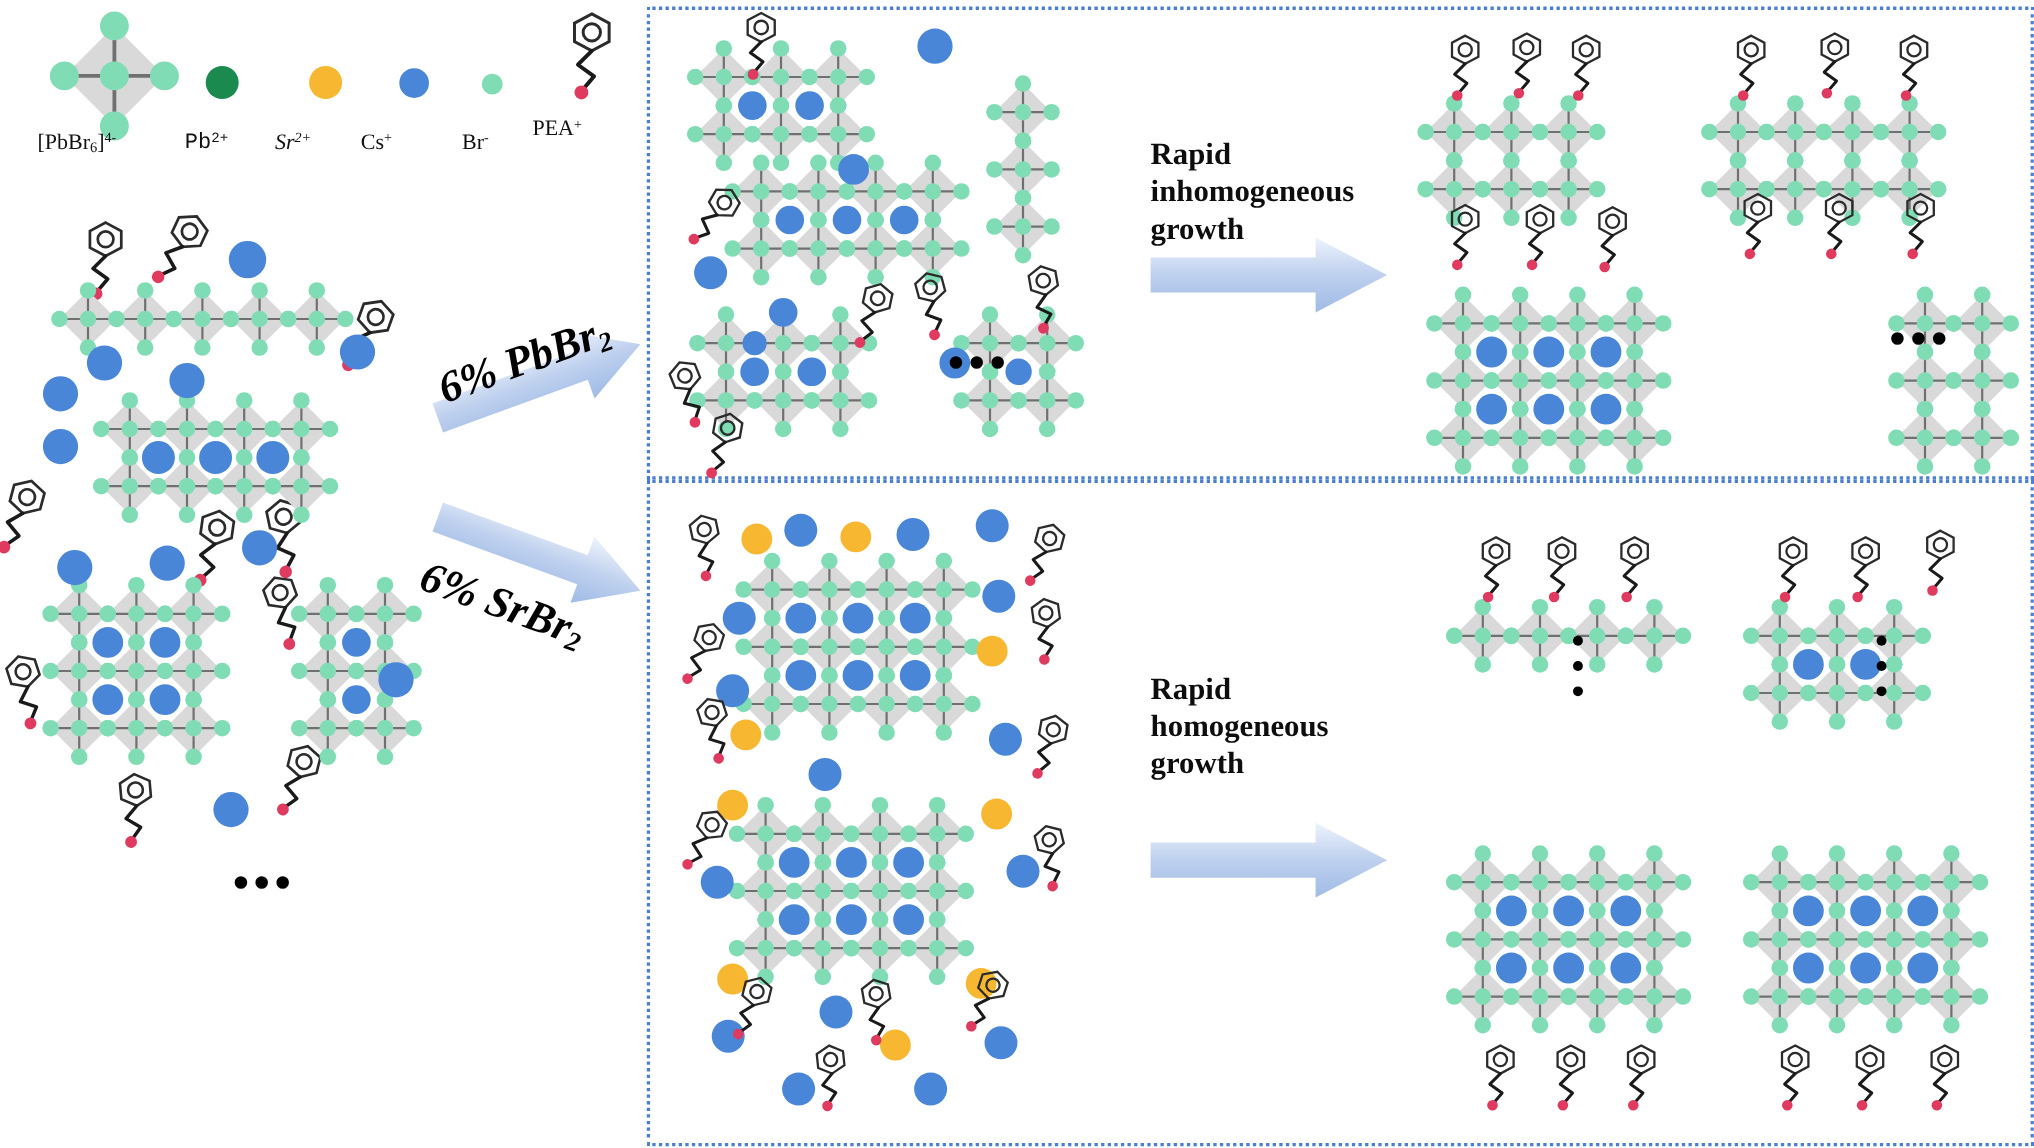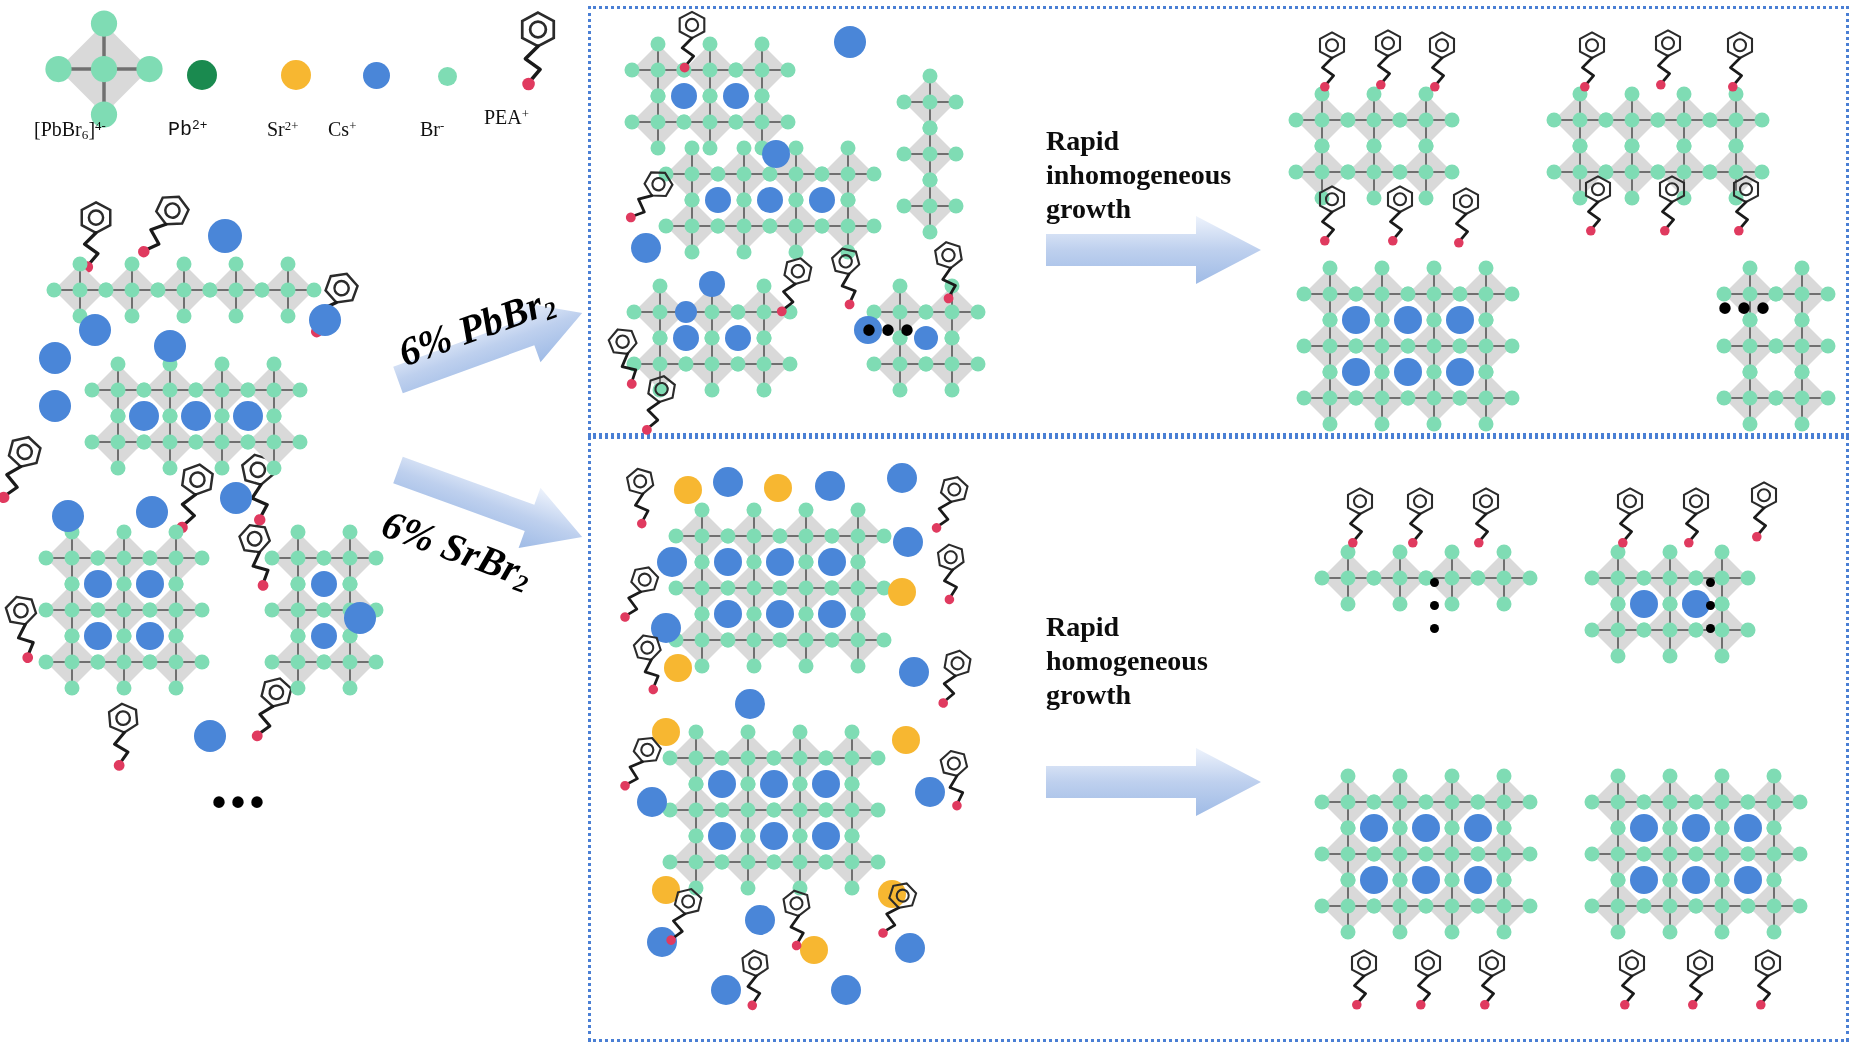--- a/index.html
+++ b/index.html
@@ -90,21 +90,21 @@
     <span class="br abs" style="left:420px;top:59px;width:19px;height:19px;"></span>
 
     <svg class="abs" style="left:478px;top:0px;" width="80" height="110">
       <g transform="translate(42,33) scale(1.05)">
           <use href="#pea"></use>
         </g>
     </svg>
 
     <span class="leg-label" style="left:16px;top:110px;">[PbBr<sub>6</sub>]<sup>4-</sup></span>
     <span class="leg-label" style="left:150px;top:110px;font-family:Liberation Mono, monospace;">Pb<sup>2+</sup></span>
-    <span class="leg-label" style="left:249px;top:110px;">Sr<sup>2+</sup></span>
+    <span class="leg-label" style="left:232px;top:110px;font-style:italic;">Sr<sup>2+</sup></span>
     <span class="leg-label" style="left:310px;top:110px;">Cs<sup>+</sup></span>
     <span class="leg-label" style="left:402px;top:110px;">Br<sup>-</sup></span>
     <span class="leg-label" style="left:466px;top:98px;">PEA<sup>+</sup></span>
   </div>
 
   <svg class="abs" style="left:0px;top:190px;" width="400" height="610">
 
     <g transform="translate(96,38) scale(0.95)">
         <use href="#pea"></use>
       </g>

